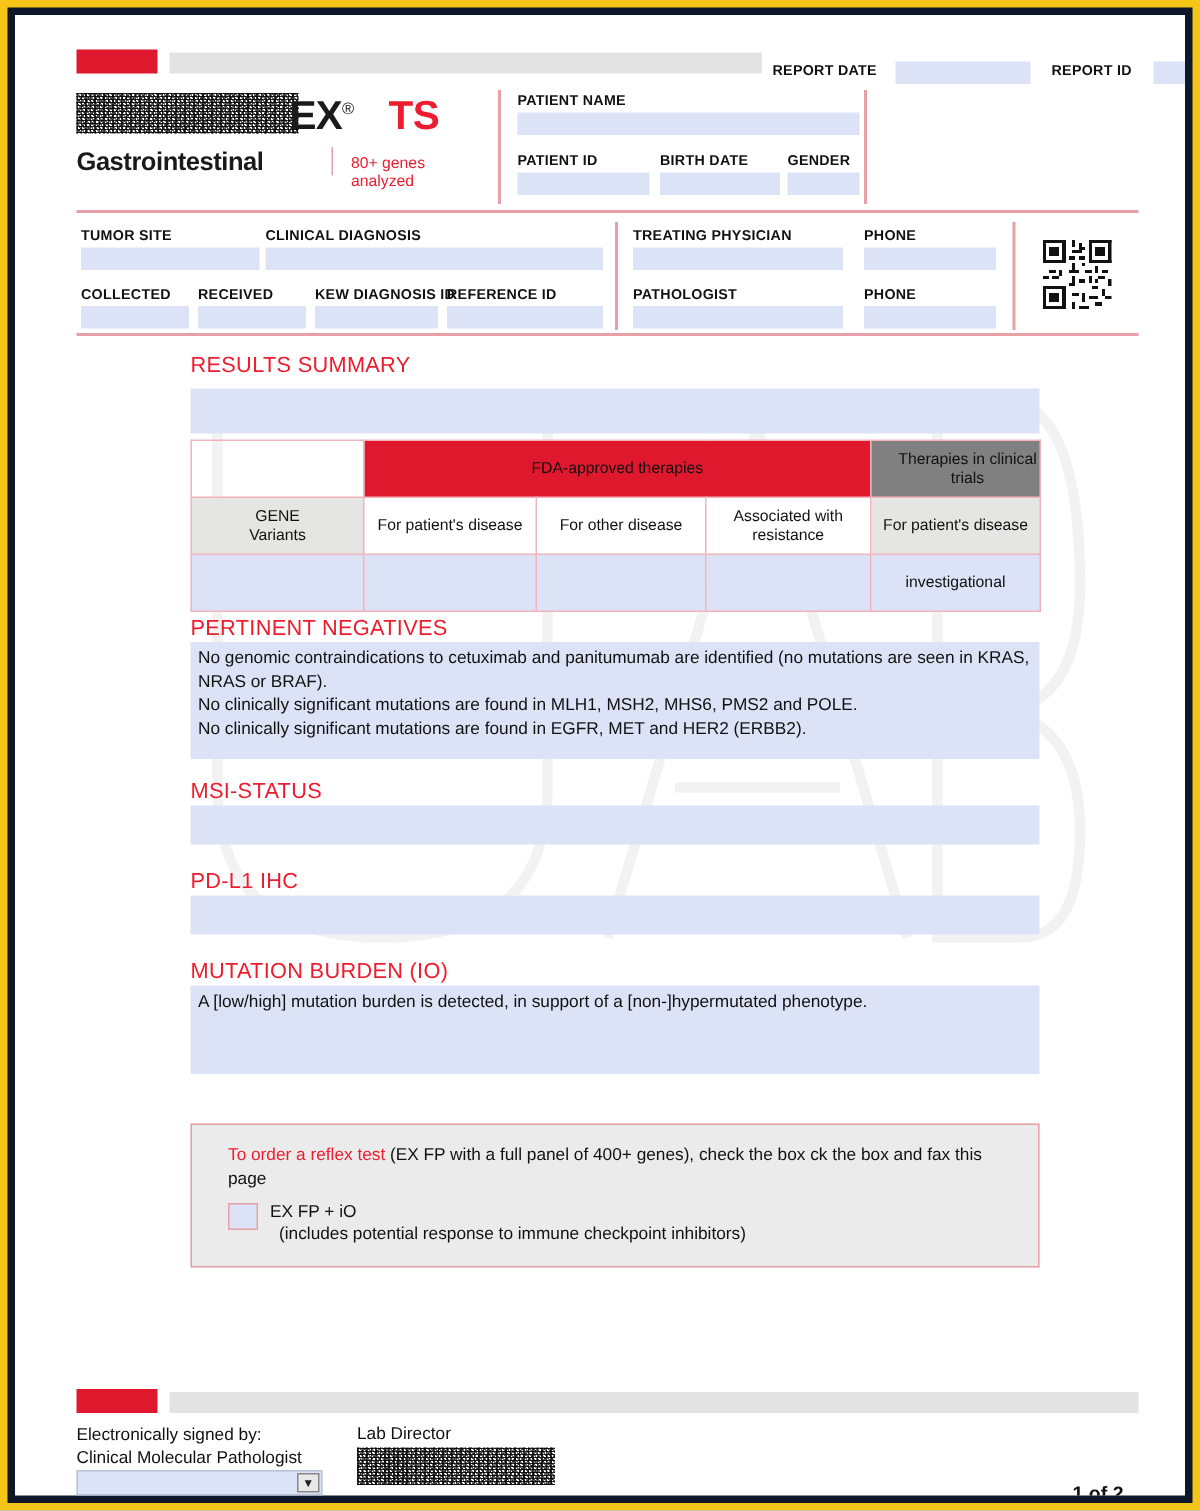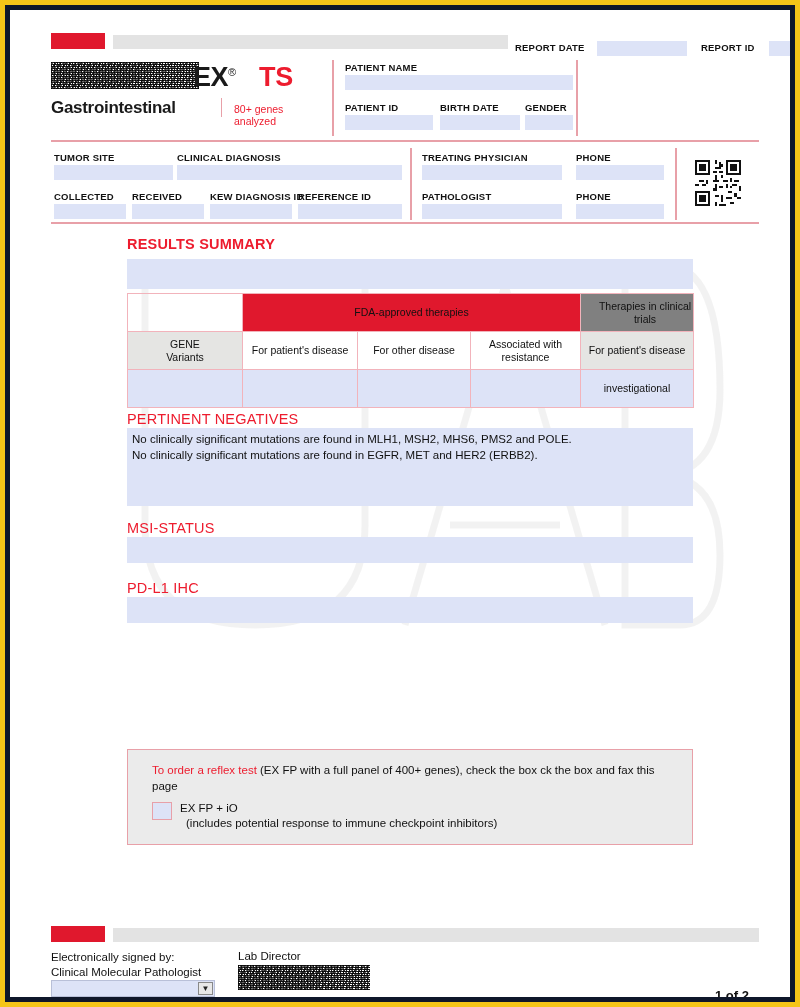--- a/index.html
+++ b/index.html
@@ -119,21 +119,21 @@
   
   #clinical { position: absolute; left: 0; top: 136px; width: 790px; height: 78px; }
   #clinical .field-label { position: absolute; }
   #clinical .field-box { position: absolute; }
   #clin-mid-rule { position: absolute; left: 400px; top: 138px; width: 1.5px; height: 72px; background: #e8a0a8; }
   #clin-right-rule { position: absolute; left: 665px; top: 138px; width: 1.5px; height: 72px; background: #e8a0a8; }
   #qr { position: absolute; left: 685px; top: 150px; width: 46px; height: 46px; }
   #clinical-rule { position: absolute; left: 41px; top: 212px; width: 708px; height: 1.5px; }
 
   
-  #results-title { position: absolute; left: 117px; top: 226px; font-weight: bold; }
+  #results-title { position: absolute; left: 117px; top: 226px; }
   #results-banner { position: absolute; left: 117px; top: 249px; width: 566px; height: 30px; background: #dde3f7; }
 
   
   #therapy-table { position: absolute; left: 117px; top: 283px; width: 510px; height: 116px; z-index: 2; }
   #therapy-table table { border-collapse: collapse; width: 566px; table-layout: fixed; }
   #therapy-table td {
     border: 1px solid #f2b3bb;
     font-size: 10.5px;
     text-align: center;
     vertical-align: middle;
@@ -355,35 +355,40 @@
         <td class="val"></td>
         <td class="val-grey">investigational</td>
       </tr>
     </tbody>
         </table>
   </div>
 
   <div class="sec" style="top:401px;">
     <div class="sec-title">PERTINENT NEGATIVES</div>
     <div class="sec-body body-text" style="height:78px;">
+      <div>No genomic contraindications to cetuximab and panitumumab are identified (no mutations are seen in KRAS, NRAS or BRAF).</div>
       <div>No clinically significant mutations are found in MLH1, MSH2, MHS6, PMS2 and POLE.</div>
       <div>No clinically significant mutations are found in EGFR, MET and HER2 (ERBB2).</div>
     </div>
   </div>
 
   <div class="sec" style="top:510px;">
     <div class="sec-title">MSI-STATUS</div>
     <div class="sec-body body-text" style="height:26px;"></div>
   </div>
 
   <div class="sec" style="top:570px;">
     <div class="sec-title">PD-L1 IHC</div>
     <div class="sec-body body-text" style="height:26px;"></div>
   </div>
 
+  <div class="sec" style="top:630px;">
+    <div class="sec-title">MUTATION BURDEN (IO)</div>
+    <div class="sec-body body-text" style="height:59px;">A [low/high] mutation burden is detected, in support of a [non-]hypermutated phenotype.</div>
+  </div>
 
   <div id="reflex-box">
     <div id="reflex-line1"><span class="reflex-red">To order a reflex test</span><span> (EX FP with a full panel of 400+ genes), check the box ck the box and fax this page</span></div>
     <div id="reflex-check"></div>
     <div id="reflex-opt1">EX FP + iO</div>
     <div id="reflex-opt2">(includes potential response to immune checkpoint inhibitors)</div>
   </div>
 
   <div id="foot-red-tab"></div>
   <div id="foot-grey-bar"></div>

